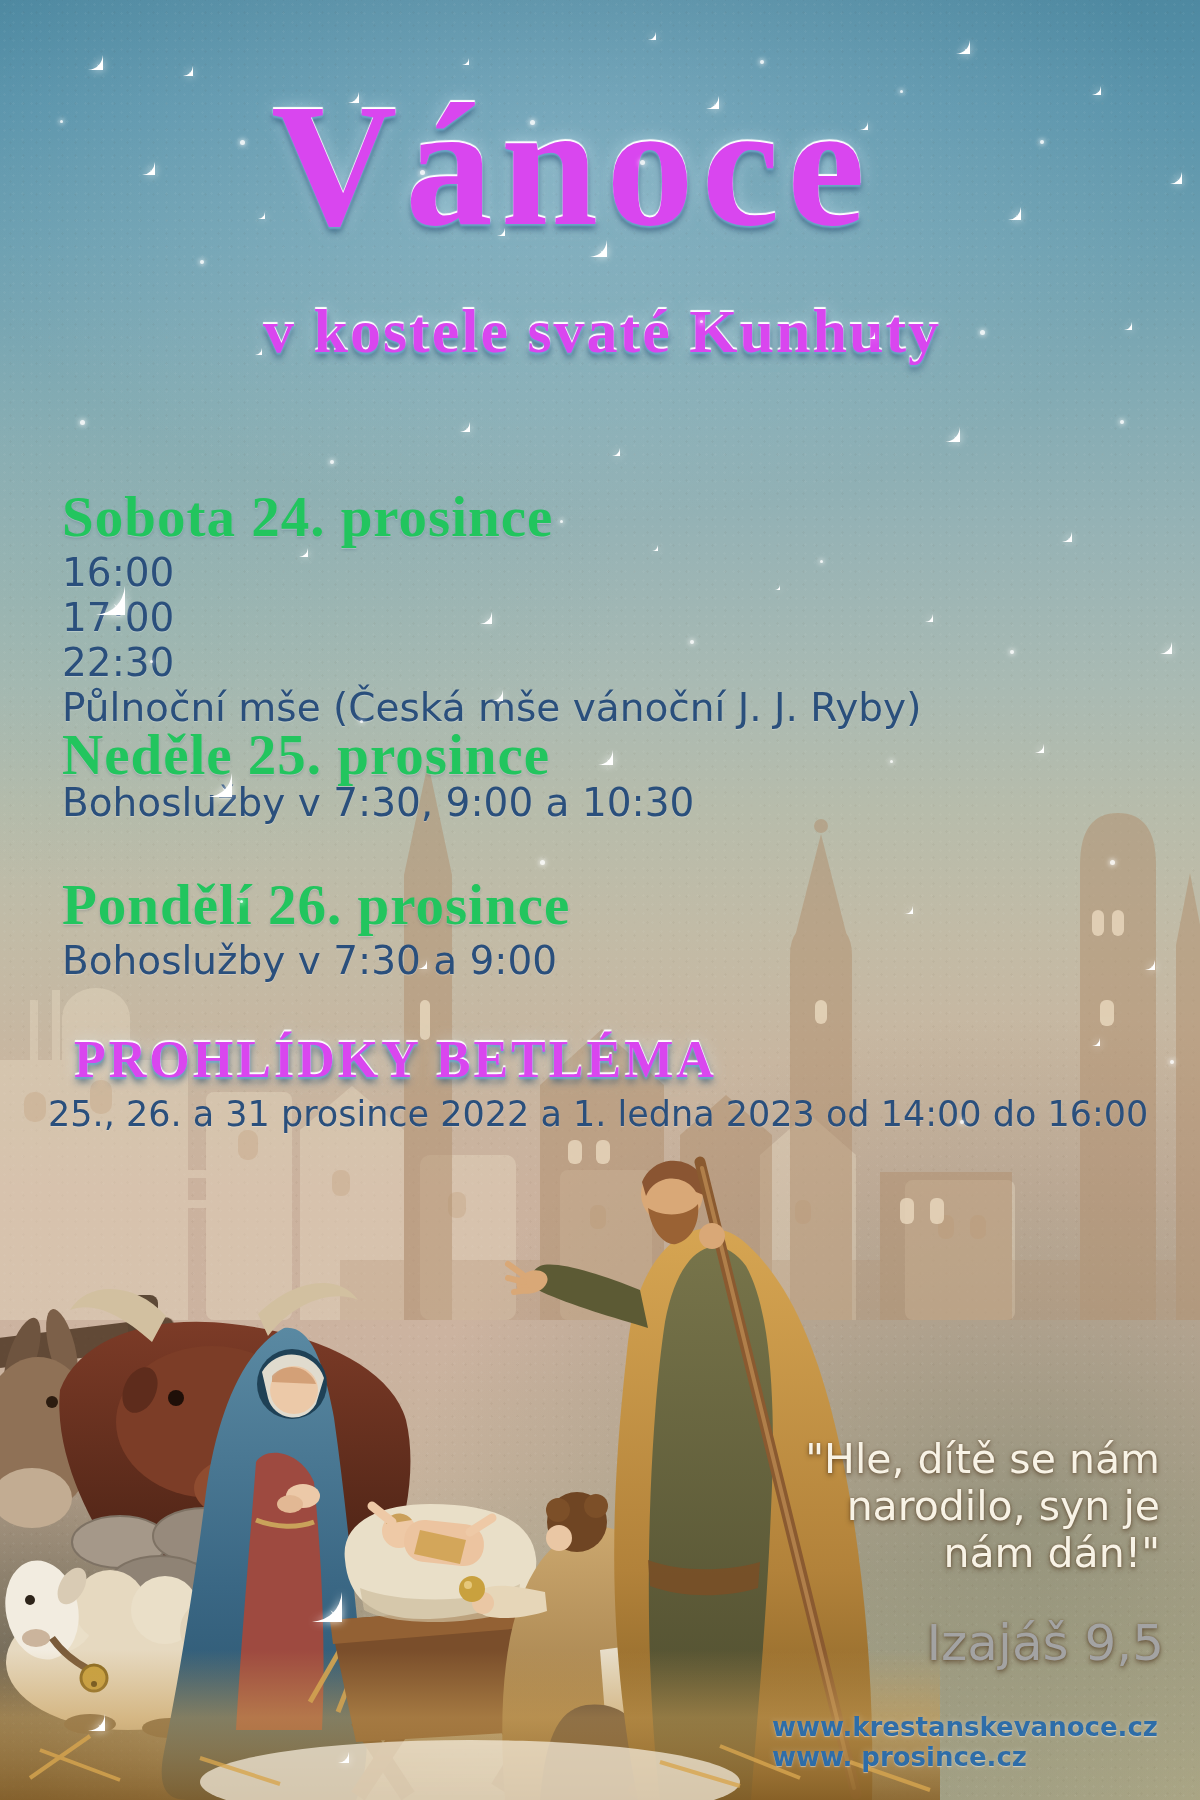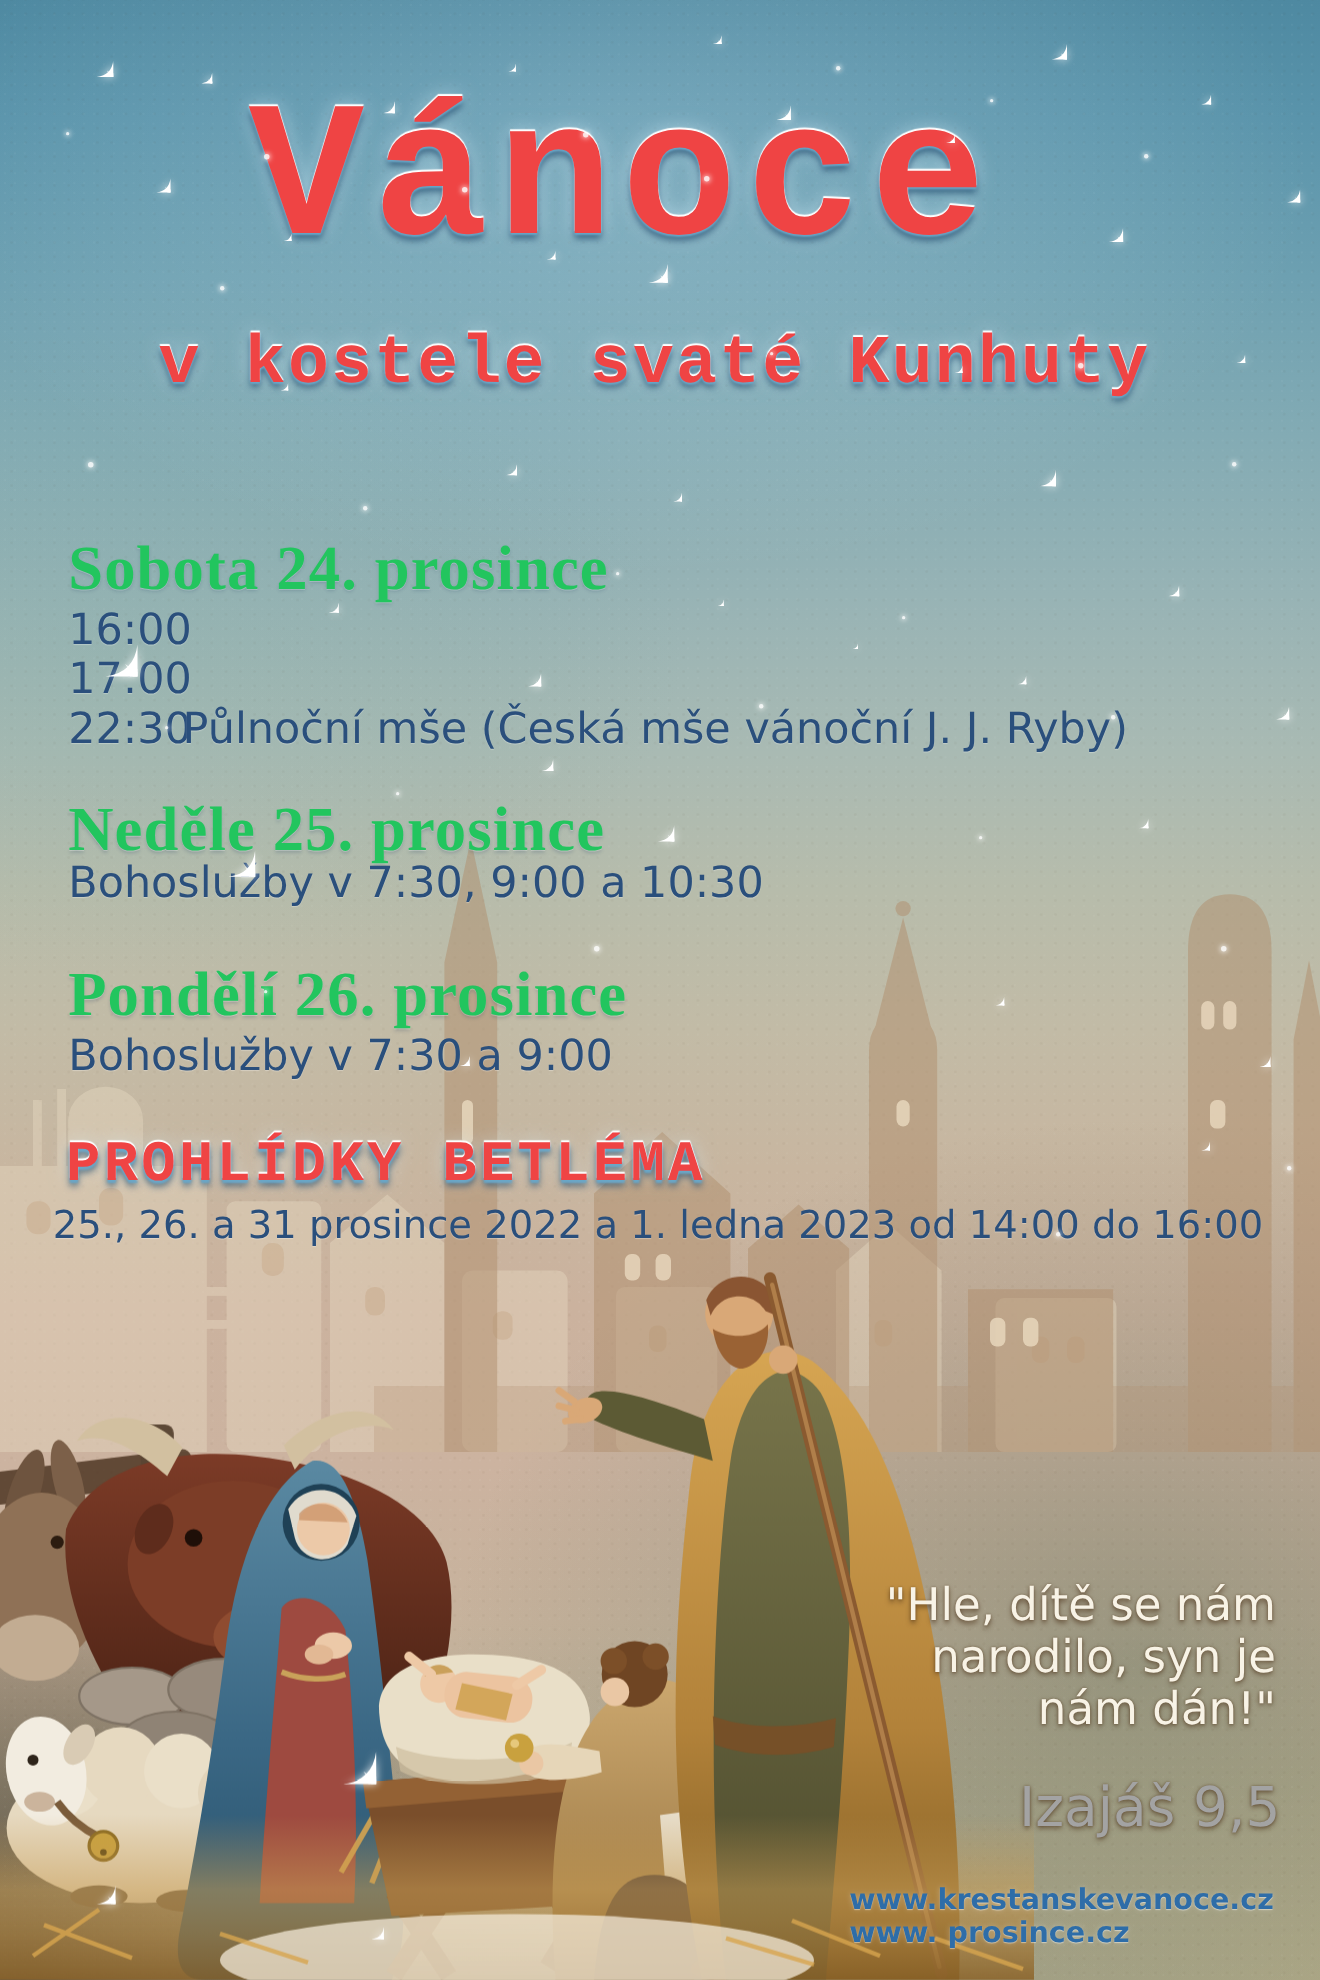--- a/index.html
+++ b/index.html
@@ -21,34 +21,34 @@
   .grain{position:absolute;inset:0;opacity:.8;background-image:
       radial-gradient(rgba(255,255,255,.055) 1px, transparent 1.4px),
       radial-gradient(rgba(70,45,25,.05) 1px, transparent 1.4px);
       background-size:9px 9px,13px 13px;background-position:0 0,4px 6px;}
   svg.deco{position:absolute;display:block;}
   
   .sp{position:absolute;filter:drop-shadow(0 0 4px rgba(255,255,255,.85));}
   .dot{position:absolute;border-radius:50%;background:#fff;opacity:.85;
        box-shadow:0 0 5px 1px rgba(255,255,255,.8);}
   
-  .icy{font-family:Liberation Mono, monospace;font-weight:700;color:#ef4444;
+  .icy{font-family:Liberation Serif, serif;font-weight:700;color:#d946ef;
        text-shadow:0 -2px 1px #ffffff,0 2px 2px #6aa7c8,0 5px 7px rgba(13,55,90,.62),
-                   0 0 18px rgba(215,242,255,.55),0 0 2px #bfe4f6;}
+                   0 0 18px rgba(215,242,255,.55),0 0 2px #bfe4f6;padding-left:14px;}
   .title{position:absolute;left:0;right:70px;top:78px;text-align:center;
          font-size:175px;line-height:1;letter-spacing:8px;}
   .subtitle{position:absolute;left:0;right:10px;top:300px;text-align:center;
          font-size:62px;line-height:1;letter-spacing:2px;}
   
   .h2{position:absolute;left:62px;font-family:"Liberation Serif","DejaVu Serif",serif;
       font-weight:700;font-size:57px;line-height:1;color:#22c55e;letter-spacing:1px;
       text-shadow:0 1px 0 rgba(255,255,255,.25),0 2px 3px rgba(25,55,95,.18);}
   .body-line{position:absolute;left:62px;font-size:39px;line-height:45px;color:#2a4f7c;
       text-shadow:0 1px 1px rgba(255,255,255,.3);white-space:nowrap;}
-  .rows .row{display:flex;}
+  .rows .row{display:flex;flex-direction:column;}
   .rows .t{width:104px;flex:none;}
   .betlem{position:absolute;left:60px;top:1034px;font-size:52px;letter-spacing:3px;line-height:1;}
   .dates{position:absolute;left:48px;top:1094px;font-size:35px;color:#2a4f7c;white-space:nowrap;
       text-shadow:0 1px 1px rgba(255,255,255,.3);}
   
   .quote{position:absolute;right:40px;top:1436px;width:480px;text-align:right;
       font-size:41px;line-height:47px;color:#f8f3e6;
       text-shadow:0 2px 5px rgba(70,45,20,.65),0 0 2px rgba(95,65,35,.5);}
   .quote-src{position:absolute;right:36px;top:1614px;width:480px;text-align:right;
       font-size:50px;color:#a3a3a3;

